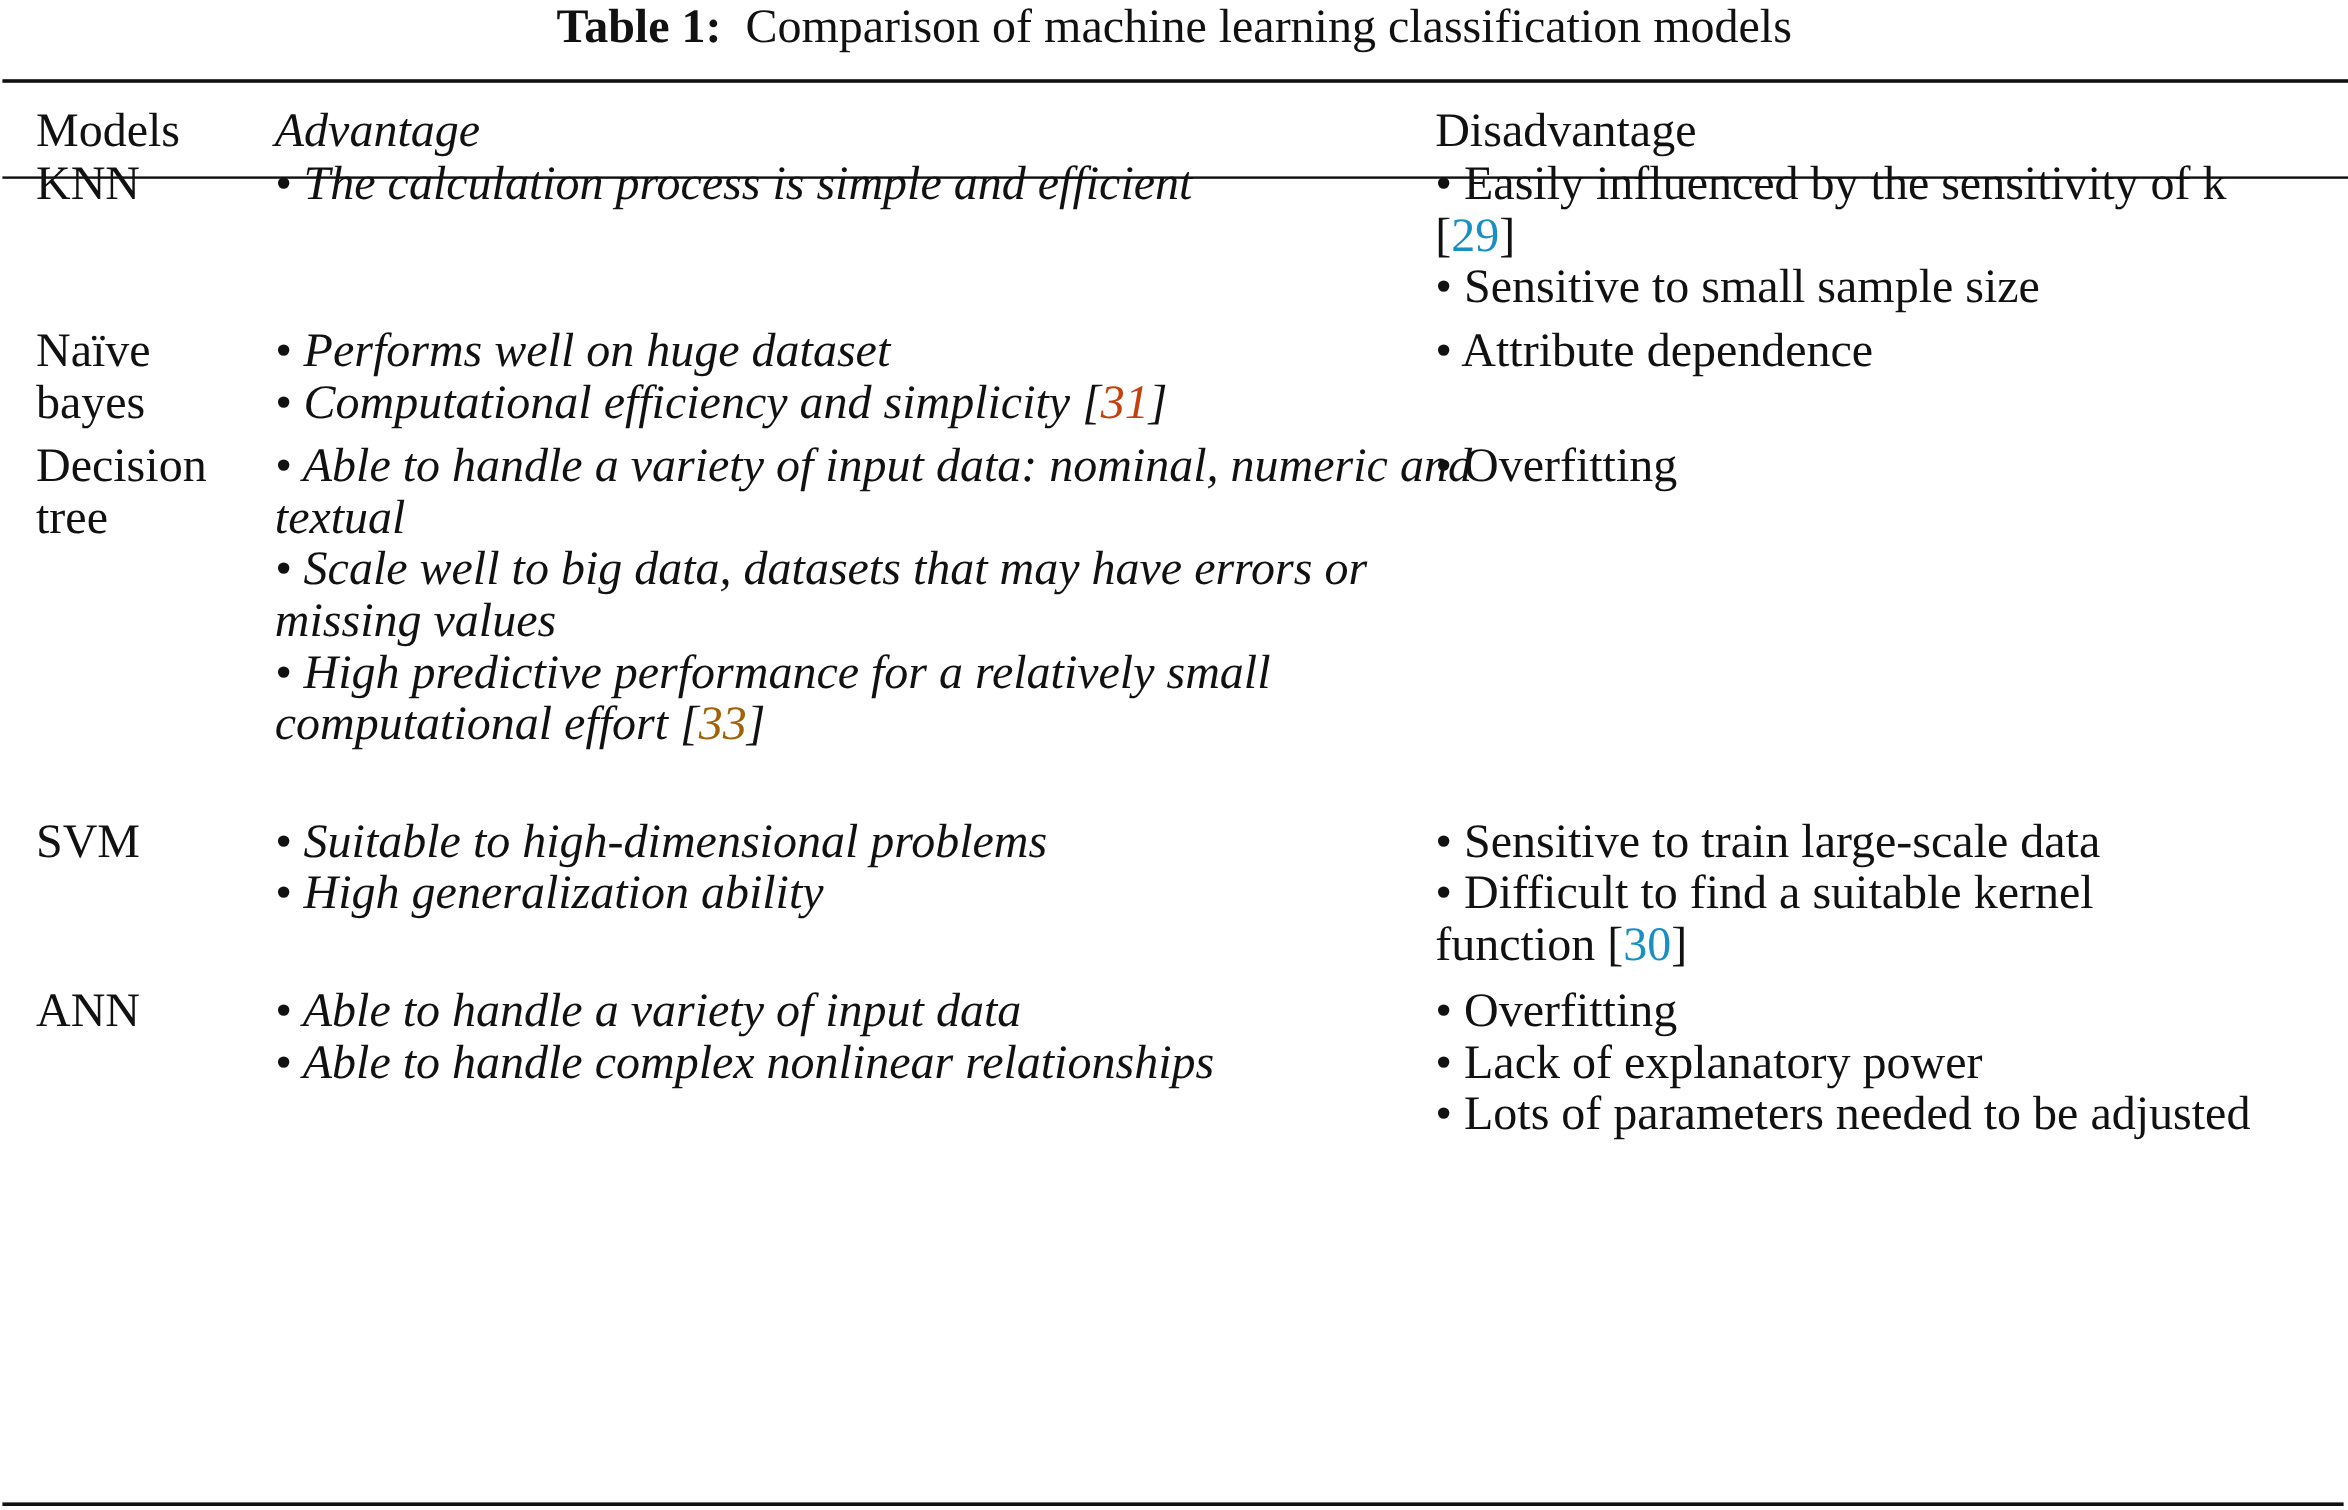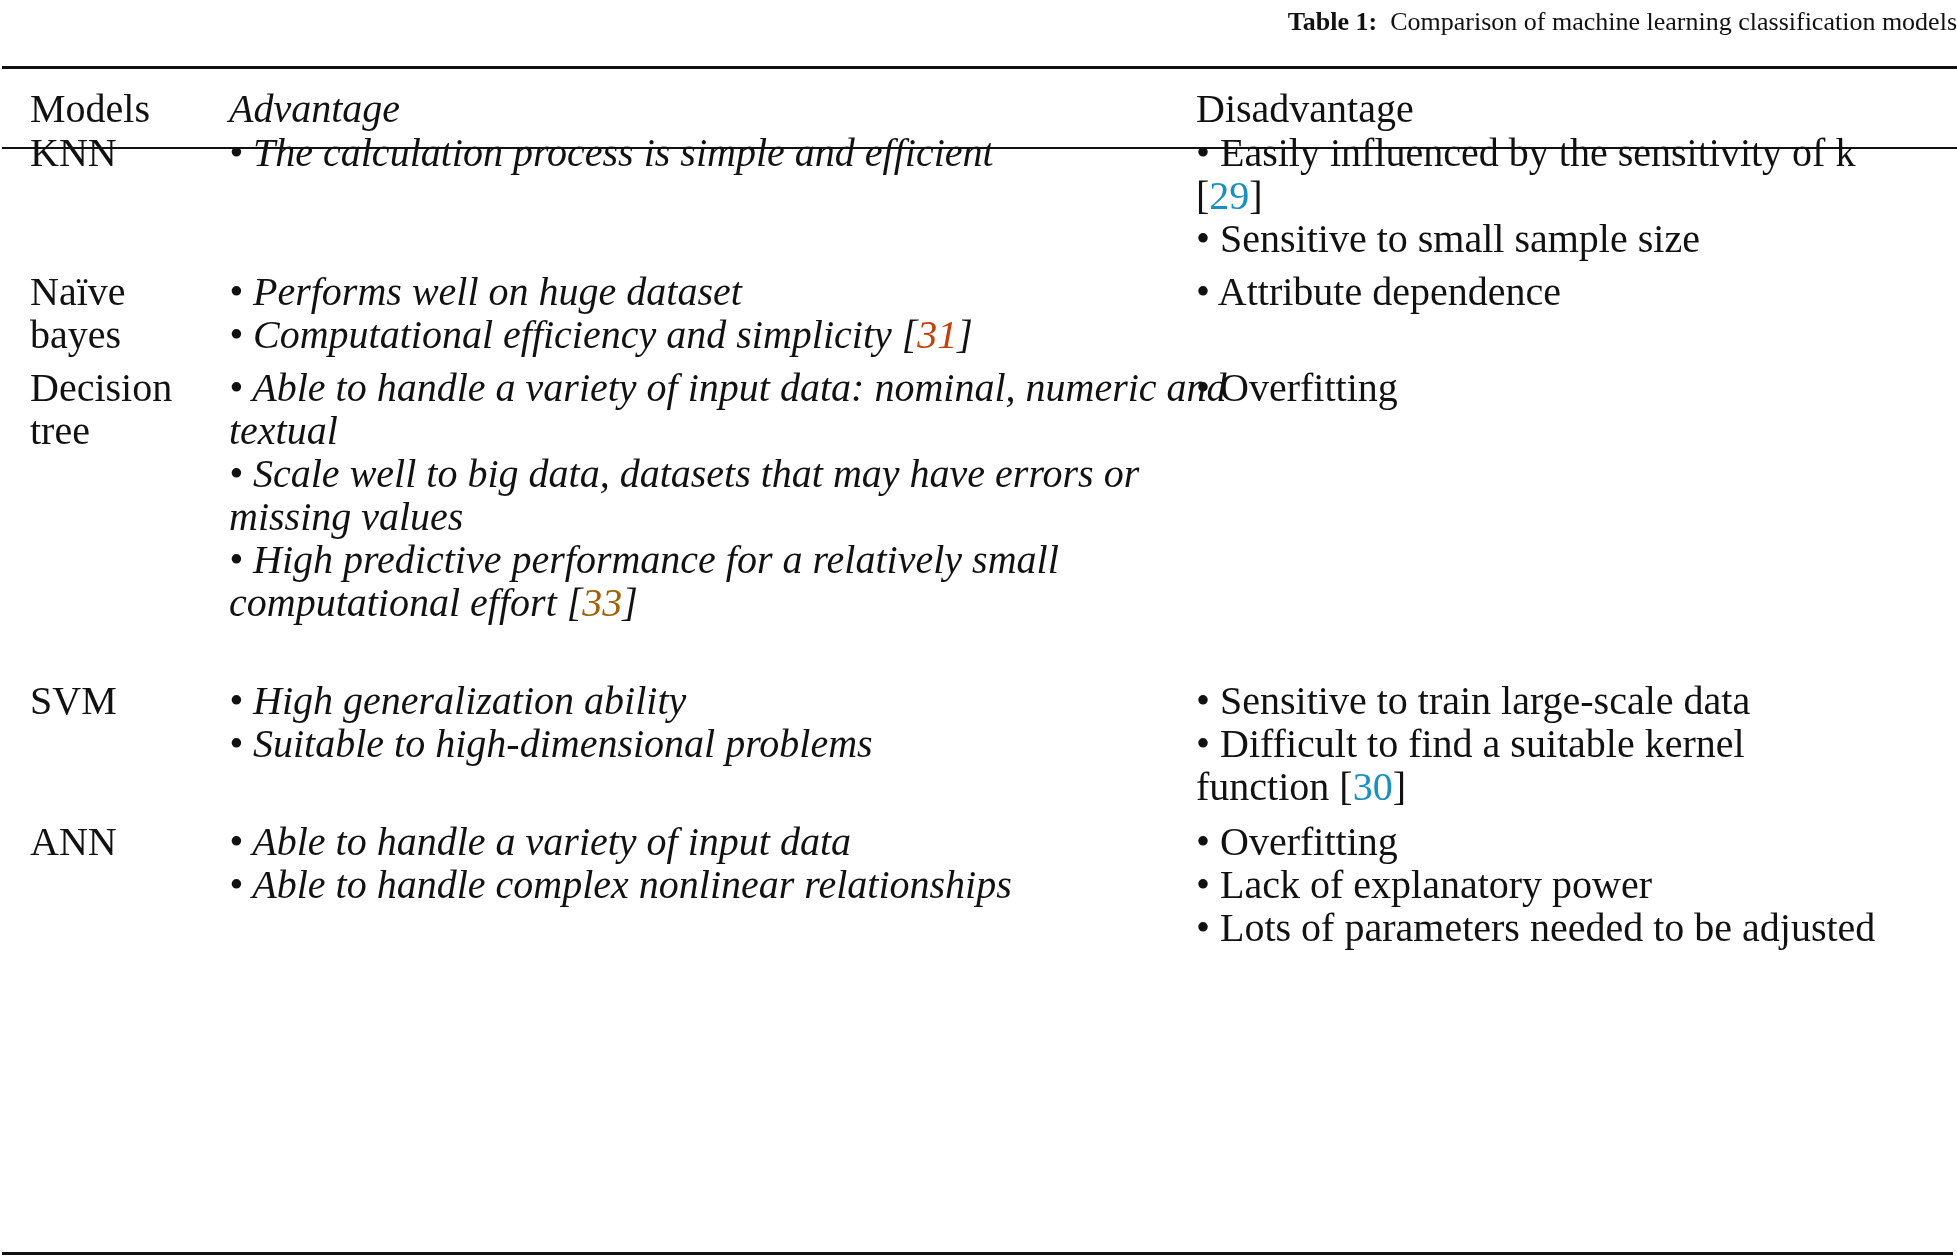--- a/index.html
+++ b/index.html
@@ -13,22 +13,22 @@
     position: relative;
     overflow: hidden;
     font-family: "Liberation Serif", "DejaVu Serif", serif;
     color: #111111;
   }
   .caption {
     position: absolute;
     top: 0;
     left: 0;
     width: 1957px;
-    text-align: right;
-    font-size: 26px;
+    text-align: center;
+    font-size: 40px;
     line-height: 43px;
   }
   .caption b { font-weight: bold; }
   .rule {
     position: absolute;
     left: 2px;
     background: #111111;
   }
   .rule.top { top: 66px; width: 1955px; height: 3px; }
   .rule.mid { top: 147px; width: 1955px; height: 2px; }
@@ -113,22 +113,22 @@
           <span class="item"><span>• Scale well to big data, datasets that may have errors or missing values</span></span>
           <span class="item"><span>• High predictive performance for a relatively small computational effort </span><span>[</span><span class="cite" style="color: #a16207;">33</span><span>]</span></span>
         </div>
         <div class="cell c-dis">
           <span class="item"><span>• Overfitting</span></span>
         </div>
       </div>
       <div class="row" style="top: 679px;">
         <div class="cell c-model">SVM</div>
         <div class="cell c-adv">
+          <span class="item"><span>• Suitable to high-dimensional problems</span></span>
           <span class="item"><span>• High generalization ability</span></span>
-          <span class="item"><span>• Suitable to high-dimensional problems</span></span>
         </div>
         <div class="cell c-dis">
           <span class="item"><span>• Sensitive to train large-scale data</span></span>
           <span class="item"><span>• Difficult to find a suitable kernel function </span><span>[</span><span class="cite" style="color: rgb(26, 143, 196);">30</span><span>]</span></span>
         </div>
       </div>
       <div class="row" style="top: 820px;">
         <div class="cell c-model">ANN</div>
         <div class="cell c-adv">
           <span class="item"><span>• Able to handle a variety of input data</span></span>

